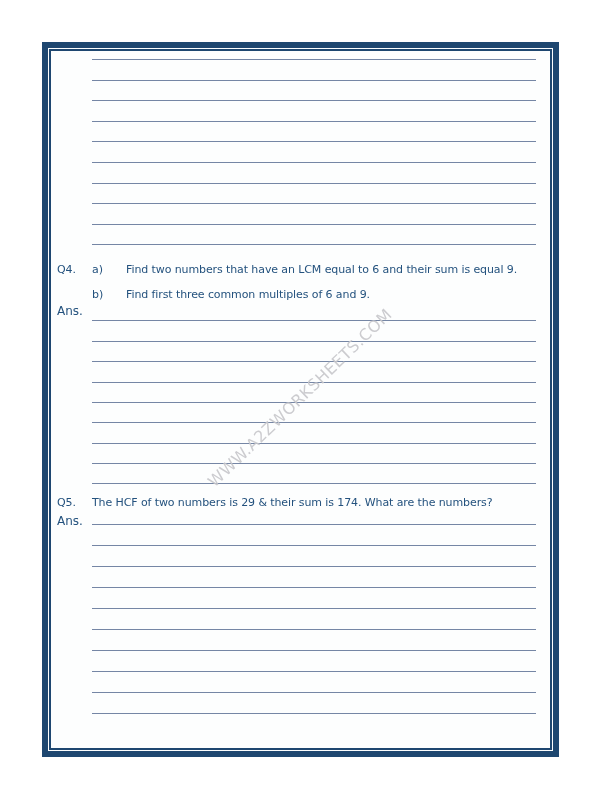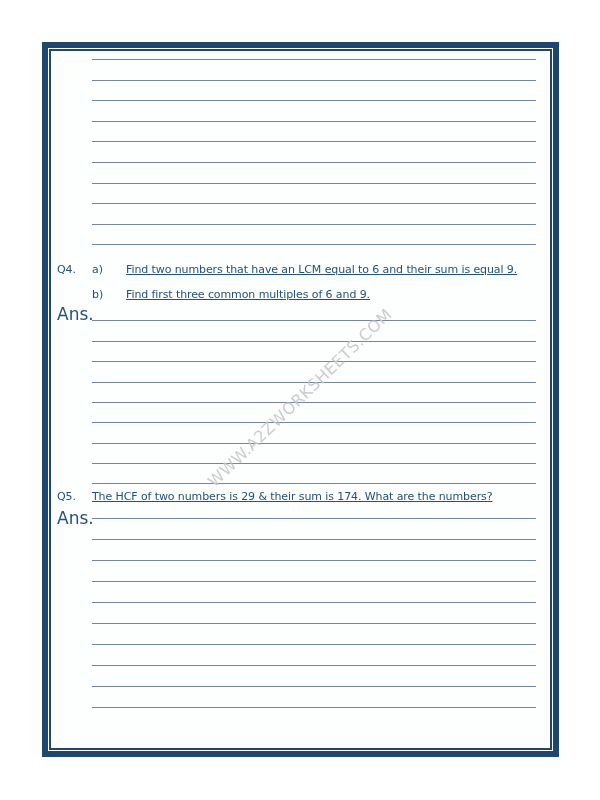--- a/index.html
+++ b/index.html
@@ -54,29 +54,29 @@
   .q-row {
     display: flex;
     padding-left: 6px;
     line-height: 25px;
     font-size: 11px;
     letter-spacing: -0.1px;
     white-space: nowrap;
   }
   .q-num { width: 35px; flex: 0 0 35px; }
   .q-part { width: 34px; flex: 0 0 34px; }
-  .q-text { flex: 1; text-decoration: underline; }
+  .q-text { flex: 1; }
 
-  .q5-block { margin-top: 0; }
+  .q5-block { margin-top: 6px; }
 
   .ans-section { position: relative; }
   .ans-label {
     position: absolute;
     left: 6px;
-    font-size: 17px;
+    font-size: 12px;
   }
   .ans-label-q4 { top: -3px; }
   .ans-label-q5 { top: -1px; }
 
   .watermark {
     position: absolute;
     left: 120px; top: 337px;
     width: 260px; height: 22px;
     text-align: center;
     font-size: 16px;

